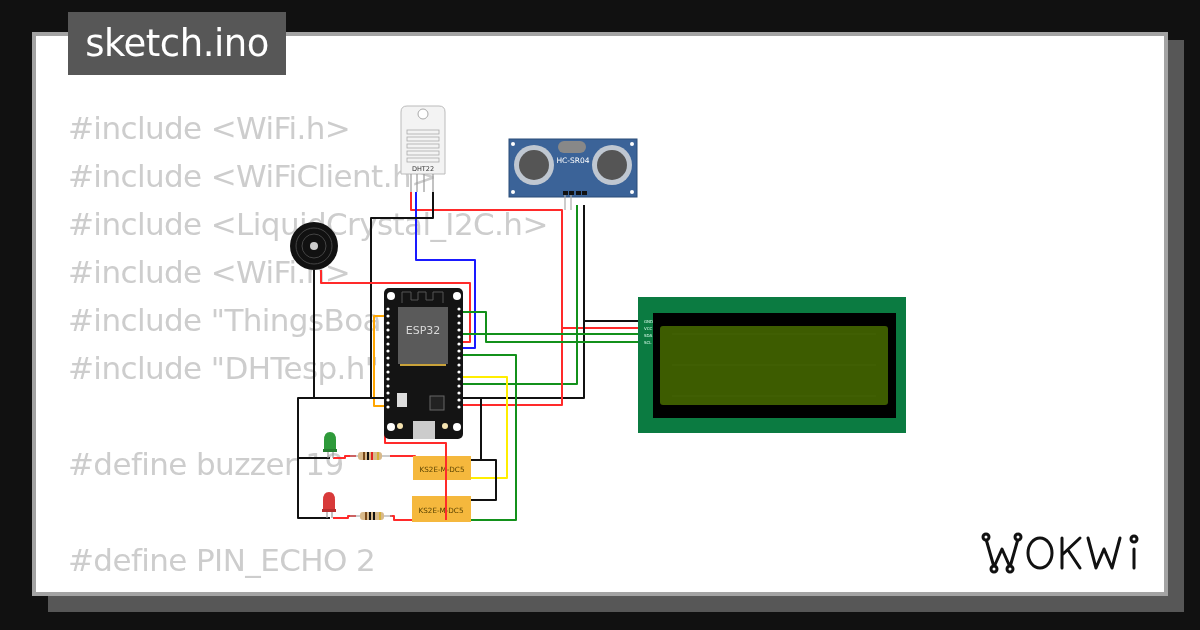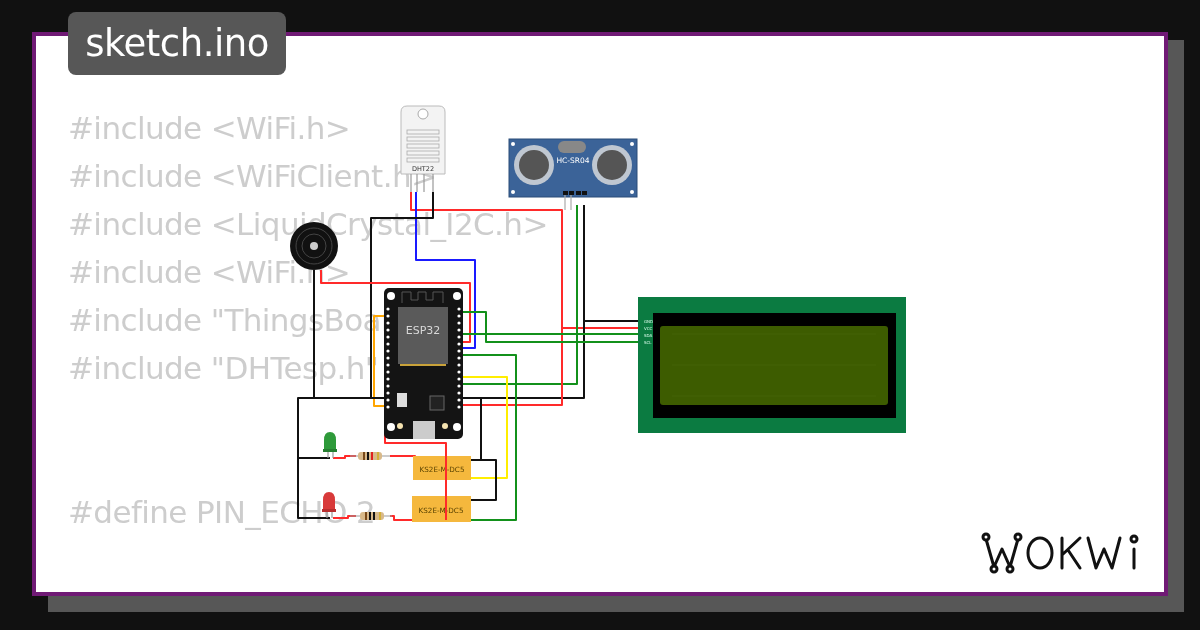--- a/index.html
+++ b/index.html
@@ -1,39 +1,40 @@
 <!DOCTYPE html>
 <html><head>
 <meta charset="utf-8">
 <style>
   html, body { margin:0; padding:0; }
   body { width:1200px; height:630px; background:#111111; position:relative; overflow:hidden; font-family:"DejaVu Sans", sans-serif; }
   .shadow-box { position:absolute; left:48px; top:40px; width:1136px; height:572px; background:#575757; }
-  .card { position:absolute; left:32px; top:32px; width:1136px; height:564px; background:#701a75; }
+  .card { position:absolute; left:32px; top:32px; width:1136px; height:564px; background:#a3a3a3; }
   .card-inner { position:absolute; left:4px; top:4px; width:1128px; height:556px; background:#ffffff; overflow:hidden; }
-  .title-tab { position:absolute; left:68px; top:12px; width:218px; height:63px; background:#575757; color:#ffffff; font-size:37px; line-height:63px; text-align:center; font-family:"DejaVu Sans", sans-serif; letter-spacing:-0.5px;border-radius:8px; }
+  .title-tab { position:absolute; left:68px; top:12px; width:218px; height:63px; background:#575757; color:#ffffff; font-size:37px; line-height:63px; text-align:center; font-family:"DejaVu Sans", sans-serif; letter-spacing:-0.5px; }
   .code { position:absolute; left:32px; top:68px; color:#cdcdcd; font-size:31px; font-family:"DejaVu Sans", sans-serif; letter-spacing:-0.6px; }
   .code-line { height:48px; line-height:48px; white-space:pre; }
   .circuit { position:absolute; left:0; top:0; }
   .logo { position:absolute; left:978px; top:525px; }
 </style>
 </head>
 <body>
 
 <div class="shadow-box"></div>
 <div class="card">
   <div class="card-inner">
     <div class="code">
       <div class="code-line">#include &lt;WiFi.h&gt;</div>
       <div class="code-line">#include &lt;WiFiClient.h&gt;</div>
       <div class="code-line">#include &lt;LiquidCrystal_I2C.h&gt;</div>
       <div class="code-line">#include &lt;WiFi.h&gt;</div>
       <div class="code-line">#include "ThingsBoard.h"</div>
       <div class="code-line">#include "DHTesp.h"</div>
       <div class="code-line"></div>
+      <div class="code-line">#define buzzer 19</div>
       <div class="code-line"></div>
       <div class="code-line">#define PIN_ECHO 2</div>
     </div>
   </div>
 </div>
 
 <div class="title-tab">sketch.ino</div>
 
 <svg class="circuit" width="1200" height="630" viewBox="0 0 1200 630">
 

